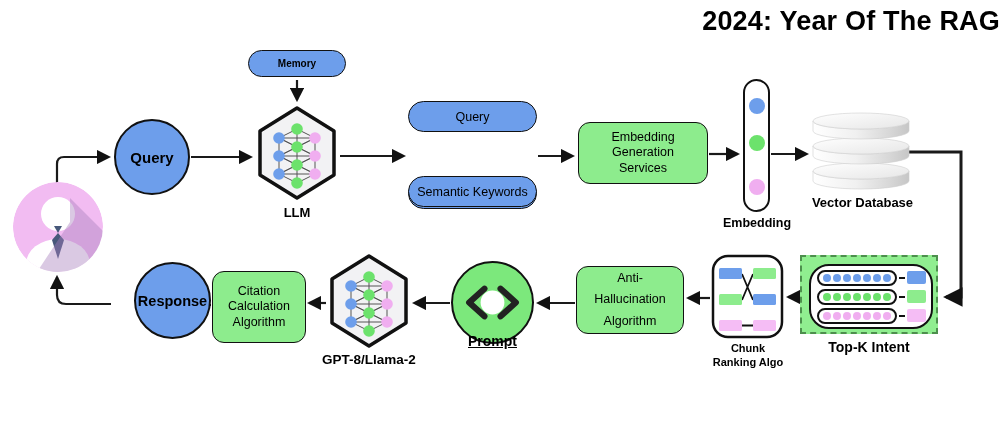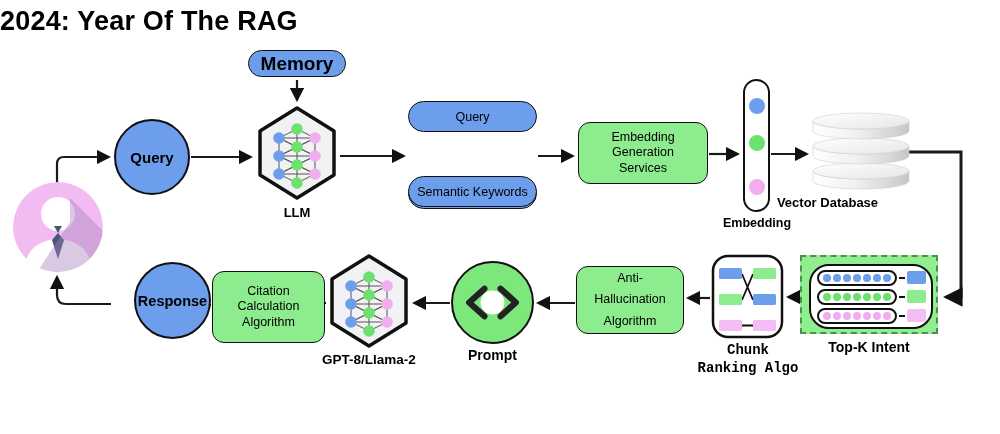--- a/index.html
+++ b/index.html
@@ -1,20 +1,20 @@
 <!DOCTYPE html>
 <html><head>
 <meta charset="utf-8">
 <style>
   * { margin:0; padding:0; box-sizing:border-box; }
   html,body { background:#fff; }
   body { font-family:"Liberation Sans", sans-serif; color:#000; }
   .stage { position:relative; width:1000px; height:434px; background:#fff; overflow:hidden; }
 
-  .title { position:absolute; top:6px; left:0; width:1000px; text-align:left;
+  .title { position:absolute; top:6px; left:0; width:1000px; text-align:right;
            font-size:27px; font-weight:700; letter-spacing:.2px; }
 
   .caption-wrap { position:absolute; top:401px; left:0; width:1000px; text-align:center; }
   .caption { display:inline-block; white-space:nowrap; font-size:16.5px; font-weight:700;
              transform:scaleX(.85); transform-origin:50% 50%; }
 
   svg.arrows { position:absolute; top:0; left:0; z-index:1; pointer-events:none; }
   .node { position:absolute; z-index:2; }
 
   
@@ -96,21 +96,21 @@
       <polygon points="42,45 50,45 46,52" fill="#47587a"></polygon>
       <polygon points="46,52 52,59 46,78 40,59" fill="#47587a"></polygon>
       <polygon points="58,17 94,53 94,94 23,94 58,41" fill="#a87fbc" opacity="0.42"></polygon>
     </g>
   </svg>
 
   <div class="node circle blue-fill" style="left:114px; top:119px; width:76px; height:76px; font-size:15px;">
     <span>Query</span>
   </div>
 
-  <div class="node pill" style="left:248px; top:50px; width:98px; height:27px; font-weight:700; font-size:19px;text-align:right;">
+  <div class="node pill" style="left:248px; top:50px; width:98px; height:27px; font-weight:700; font-size:10px;text-align:right;">
     <span>Memory</span>
   </div>
 
   <svg class="node" style="left:255px; top:105px;" width="84" height="96" viewBox="0 0 84 96">
     <polygon points="42,3 79,26 79,70 42,93 5,70 5,26" fill="#f2f2f4" stroke="#111" stroke-width="3.5" stroke-linejoin="round"></polygon>
     <g stroke="#555" stroke-width="1">
       <path d="M42,24 V78 M24,33 V69 M60,33 V69 M24,33 H60 M24,51 H60 M24,69 H60"></path>
       <path d="M42,24 L24,33 M42,24 L60,33 M42,42 L24,33 M42,42 L60,33 M42,42 L24,51 M42,42 L60,51"></path>
       <path d="M42,60 L24,51 M42,60 L60,51 M42,60 L24,69 M42,60 L60,69 M42,78 L24,69 M42,78 L60,69"></path>
       <path d="M24,33 L60,51 M60,33 L24,51 M24,51 L60,69 M60,51 L24,69"></path>
@@ -168,21 +168,21 @@
     </defs>
     <g stroke="#cfcfcf" stroke-width="0.6">
       <path d="M1,59 v10 a48,8 0 0 0 96,0 v-10 a48,8 0 0 1 -96,0 z" fill="url(#drum)"></path>
       <ellipse cx="49" cy="59" rx="48" ry="8" fill="url(#lid)"></ellipse>
       <path d="M1,34 v10 a48,8 0 0 0 96,0 v-10 a48,8 0 0 1 -96,0 z" fill="url(#drum)"></path>
       <ellipse cx="49" cy="34" rx="48" ry="8" fill="url(#lid)"></ellipse>
       <path d="M1,9 v10 a48,8 0 0 0 96,0 v-10 a48,8 0 0 1 -96,0 z" fill="url(#drum)"></path>
       <ellipse cx="49" cy="9" rx="48" ry="8" fill="url(#lid)"></ellipse>
     </g>
   </svg>
-  <div class="icon-label" style="left:770px; top:195px; width:115px; font-size:13px;">Vector Database</div>
+  <div class="icon-label" style="left:805px; top:195px; width:115px; font-size:13px;">Vector Database</div>
 
   <div class="node topk" style="left:800px; top:255px; width:138px; height:79px;">
     <div class="topk-inner">
       <div class="chunk-row">
         <div class="chunk-caps">
             <i class="c-blue"></i>
             <i class="c-blue"></i>
             <i class="c-blue"></i>
             <i class="c-blue"></i>
             <i class="c-blue"></i>
@@ -229,41 +229,41 @@
     </g>
     <g rx="2">
       <rect x="8" y="14" width="23" height="11" rx="1.5" fill="#6d9eeb"></rect>
       <rect x="42" y="14" width="23" height="11" rx="1.5" fill="#8dec8d"></rect>
       <rect x="8" y="40" width="23" height="11" rx="1.5" fill="#8dec8d"></rect>
       <rect x="42" y="40" width="23" height="11" rx="1.5" fill="#6d9eeb"></rect>
       <rect x="8" y="66" width="23" height="11" rx="1.5" fill="#f5bdf5"></rect>
       <rect x="42" y="66" width="23" height="11" rx="1.5" fill="#f5bdf5"></rect>
     </g>
   </svg>
-  <div class="icon-label" style="left:694px; top:341px; width:108px; font-size:14px; line-height:1.3;font-family:Liberation Mono, monospace;">
+  <div class="icon-label" style="left:694px; top:341px; width:108px; font-size:11px; line-height:1.3;">
     <div>Chunk</div>
     <div>Ranking Algo</div>
   </div>
 
   <div class="node grect" style="left:576px; top:266px; width:108px; height:68px;gap:6px;">
     <span>Anti-</span>
     <span>Hallucination</span>
     <span>Algorithm</span>
   </div>
 
   <div class="node circle" style="left:451px; top:261px; width:83px; height:83px; background:#7ce87c;">
     <svg width="83" height="83" viewBox="0 0 83 83">
       <g fill="none" stroke="#222" stroke-width="6.5" stroke-linecap="round" stroke-linejoin="round">
         <polyline points="33,27 17,41.5 33,56"></polyline>
         <polyline points="50,27 66,41.5 50,56"></polyline>
       </g>
       <circle cx="41.5" cy="41.5" r="12.5" fill="#fff"></circle>
     </svg>
   </div>
-  <div class="icon-label" style="left:451px; top:347px; width:83px; font-size:14px;">Prompt</div>
+  <div class="icon-label" style="left:451px; top:333px; width:83px; font-size:14px;text-decoration:underline;">Prompt</div>
 
   <svg class="node" style="left:327px; top:253px;" width="84" height="96" viewBox="0 0 84 96">
     <polygon points="42,3 79,26 79,70 42,93 5,70 5,26" fill="#f2f2f4" stroke="#111" stroke-width="3.5" stroke-linejoin="round"></polygon>
     <g stroke="#555" stroke-width="1">
       <path d="M42,24 V78 M24,33 V69 M60,33 V69 M24,33 H60 M24,51 H60 M24,69 H60"></path>
       <path d="M42,24 L24,33 M42,24 L60,33 M42,42 L24,33 M42,42 L60,33 M42,42 L24,51 M42,42 L60,51"></path>
       <path d="M42,60 L24,51 M42,60 L60,51 M42,60 L24,69 M42,60 L60,69 M42,78 L24,69 M42,78 L60,69"></path>
       <path d="M24,33 L60,51 M60,33 L24,51 M24,51 L60,69 M60,51 L24,69"></path>
     </g>
     <g>
@@ -274,21 +274,21 @@
       <circle cx="24" cy="33" r="5.8" fill="#6d9eeb"></circle>
         <circle cx="24" cy="51" r="5.8" fill="#6d9eeb"></circle>
       <circle cx="24" cy="69" r="5.8" fill="#6d9eeb"></circle>
       <circle cx="60" cy="33" r="5.8" fill="#f0aef0"></circle>
         <circle cx="60" cy="51" r="5.8" fill="#f0aef0"></circle>
       <circle cx="60" cy="69" r="5.8" fill="#f0aef0"></circle>
     </g>
   </svg>
   <div class="icon-label" style="left:302px; top:352px; width:134px; font-size:13.5px;">GPT-8/Llama-2</div>
 
-  <div class="node grect" style="left:212px; top:271px; width:113px; height:72px;">
+  <div class="node grect" style="left:212px; top:271px; width:94px; height:72px;">
     <span>Citation</span>
     <span>Calculation</span>
     <span>Algorithm</span>
   </div>
 
   <div class="node circle blue-fill" style="left:112px; top:262px; width:77px; height:77px; font-size:14.5px;margin-left:22px;">
     <span>Response</span>
   </div>
 
 

